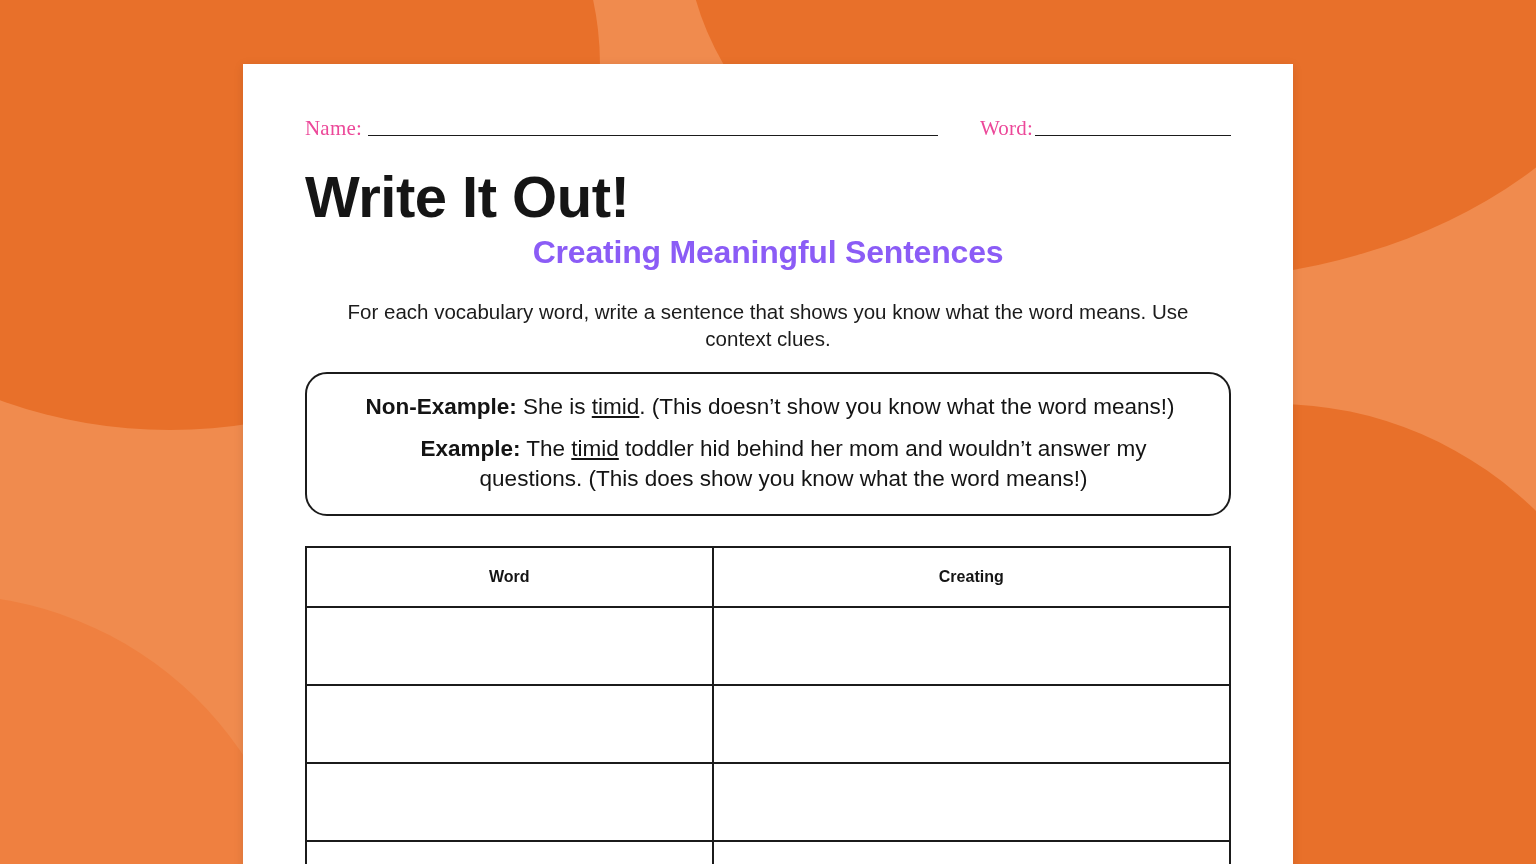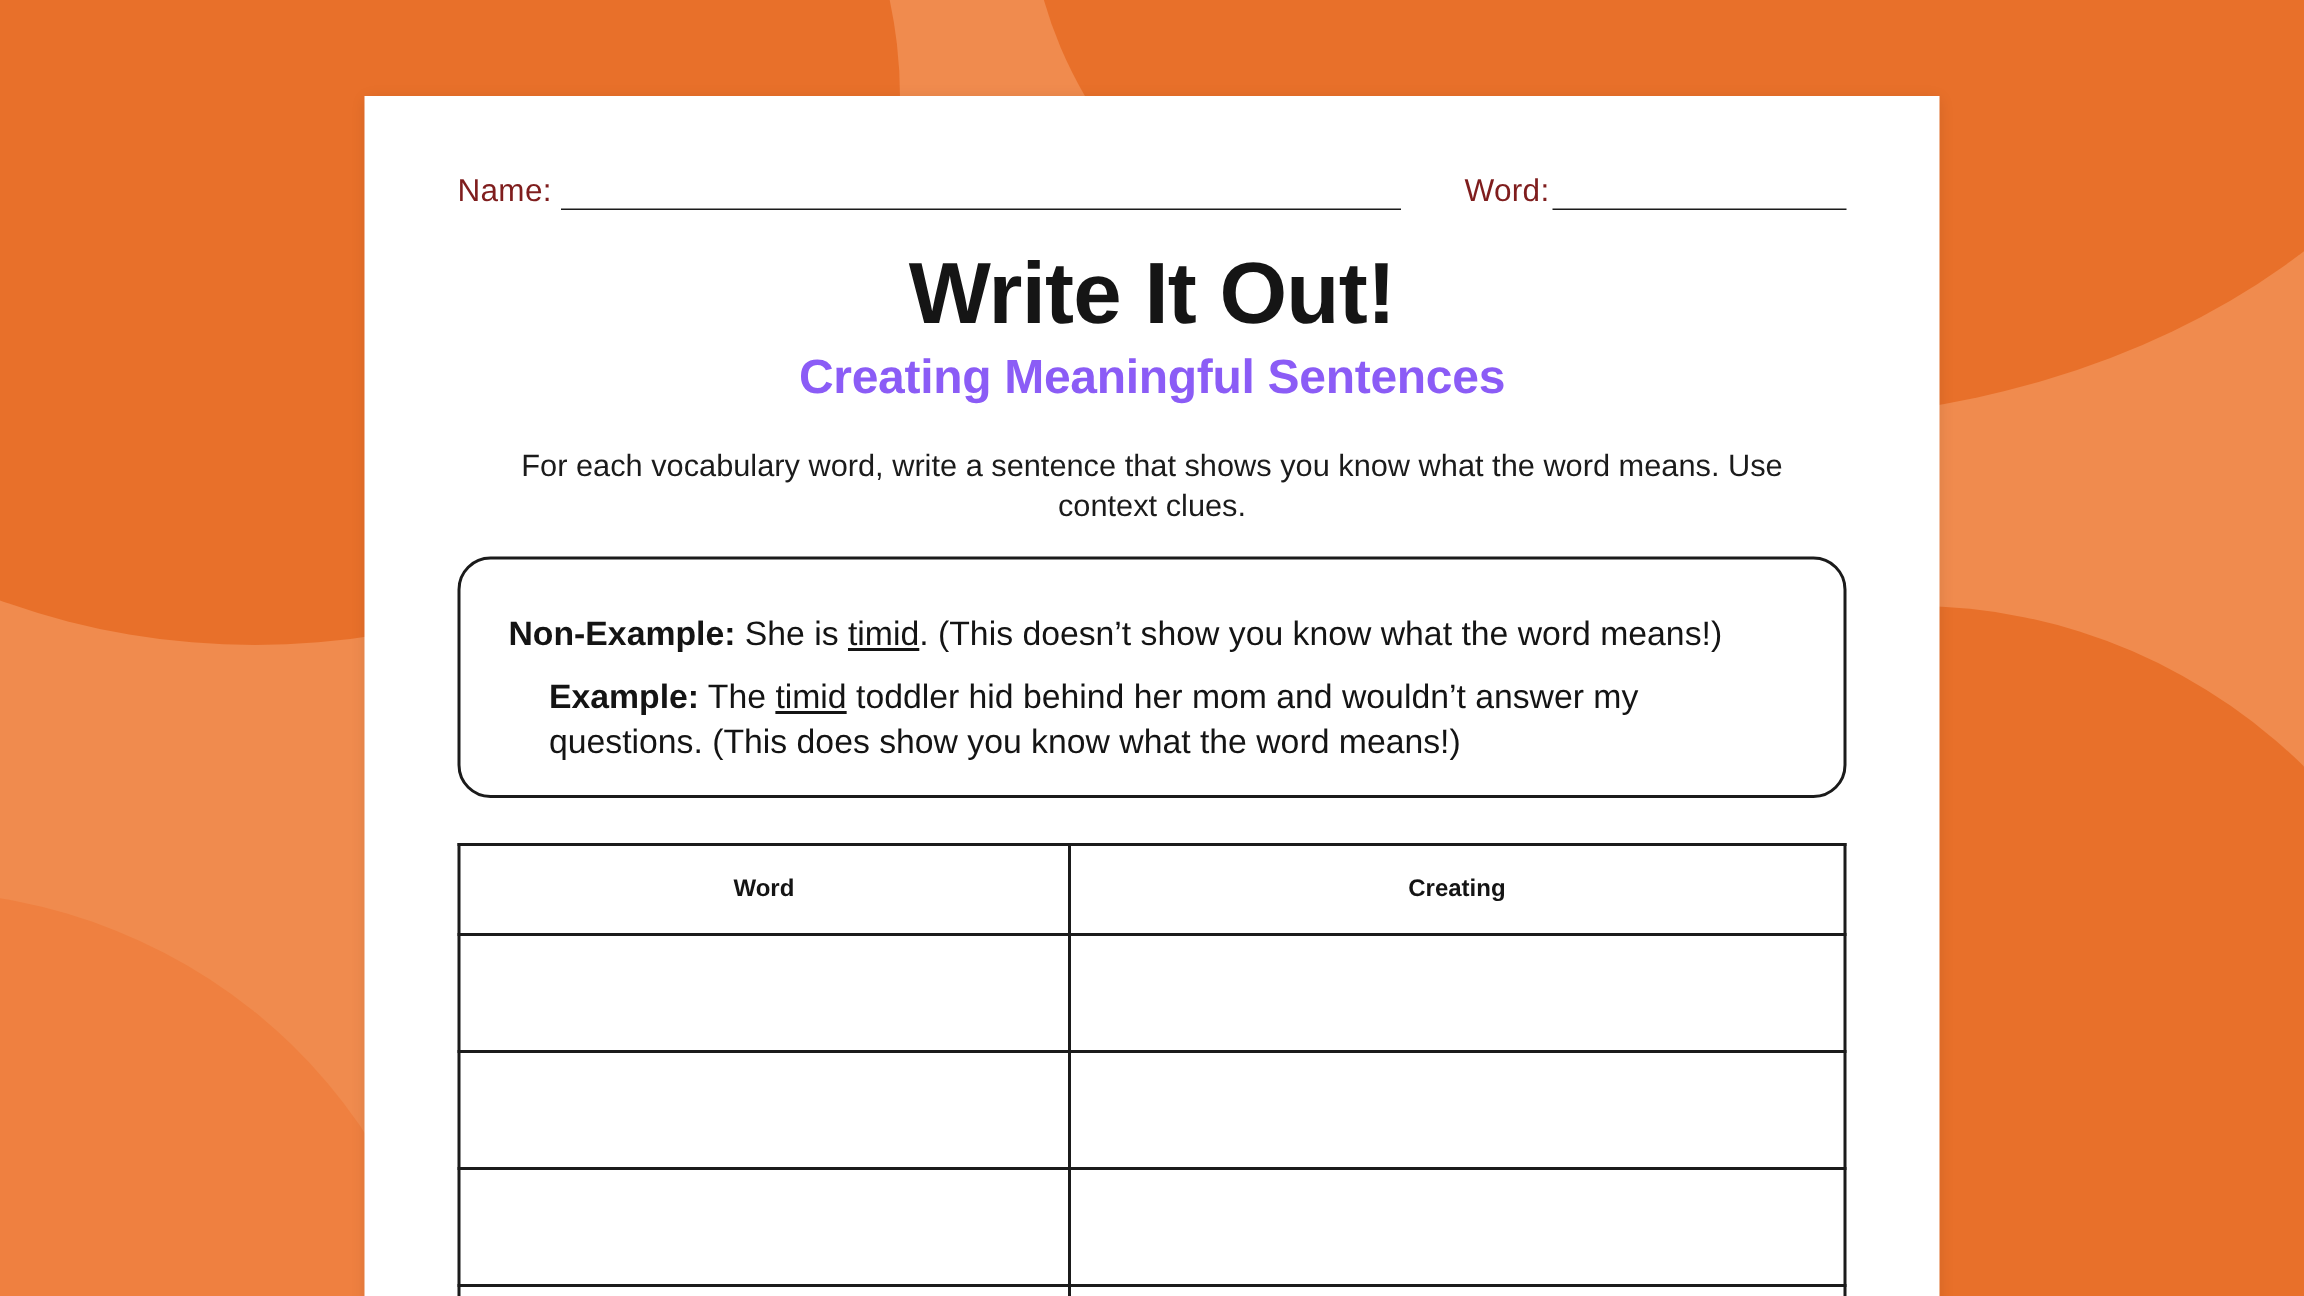--- a/index.html
+++ b/index.html
@@ -71,24 +71,24 @@
     overflow: hidden;
   }
 
   .sheet-inner {
     padding: 52px 62px 0 62px;
   }
 
   
   .namedate {
     display: flex;
-    align-items: flex-end;
     font-size: 21px;
-    color: #7f1d1d;
+    color: #ec4899;
     letter-spacing: 0.2px;
+    font-family: Liberation Serif, serif;
   }
   .nd-label {
     white-space: nowrap;
     font-size: 21px;
   }
   .nd-line {
     flex: 1 1 auto;
     border-bottom: 1.6px solid #1b1b1b;
     height: 19px;
     margin-left: 6px;
@@ -101,21 +101,20 @@
     width: 196px;
     flex: 0 0 auto;
     border-bottom: 1.6px solid #1b1b1b;
     height: 19px;
     margin-left: 2px;
   }
 
   
   .title {
     margin-top: 26px;
-    text-align: center;
     font-size: 58px;
     font-weight: 800;
     letter-spacing: -0.5px;
     color: #151515;
     line-height: 1.05;
   }
   .subtitle {
     margin-top: 6px;
     text-align: center;
     font-size: 32px;
@@ -130,21 +129,22 @@
     color: #1b1b1b;
     line-height: 1.32;
     padding: 0 18px;
   }
 
   
   .example-box {
     margin-top: 20px;
     border: 2.4px solid #1b1b1b;
     border-radius: 22px;
-    padding: 35px 28px 20px 32px;
+    padding: 18px 28px 20px 32px;
+    text-align: center;
   }
   .example-line {
     font-size: 22.5px;
     line-height: 1.34;
     color: #141414;
   }
   .example-line + .example-line {
     margin-top: 12px;
     margin-left: 27px;
   }

